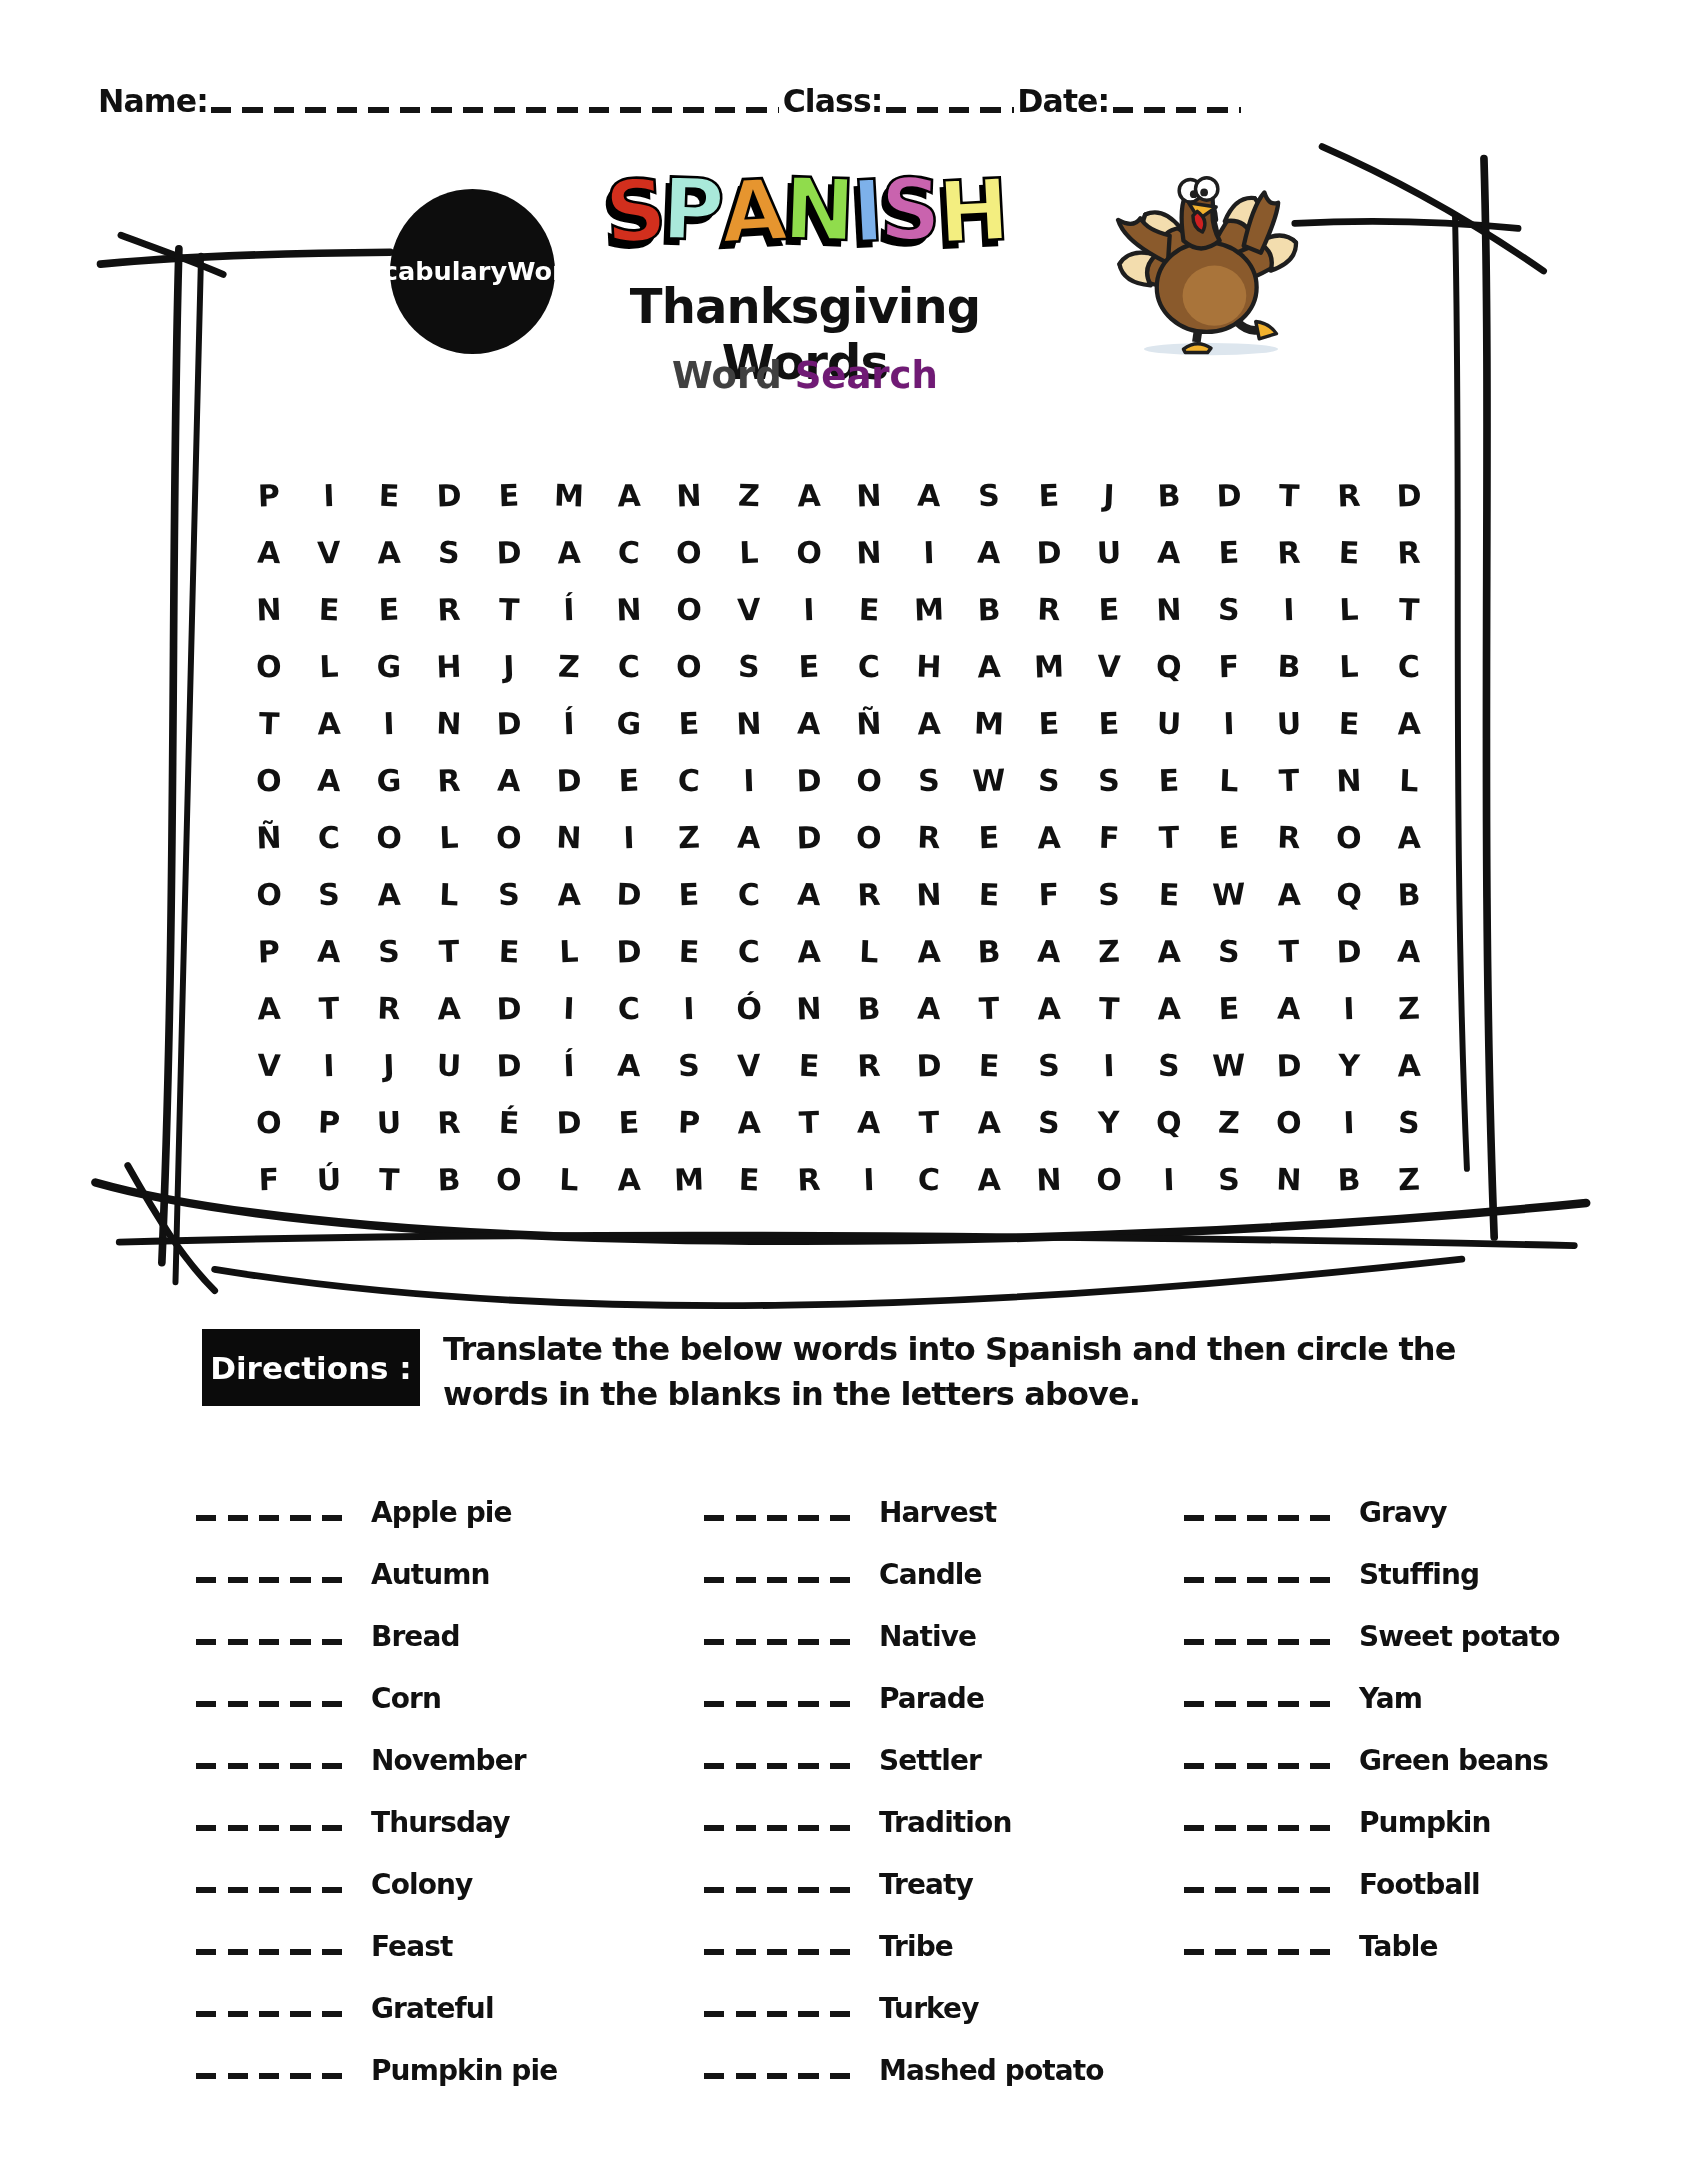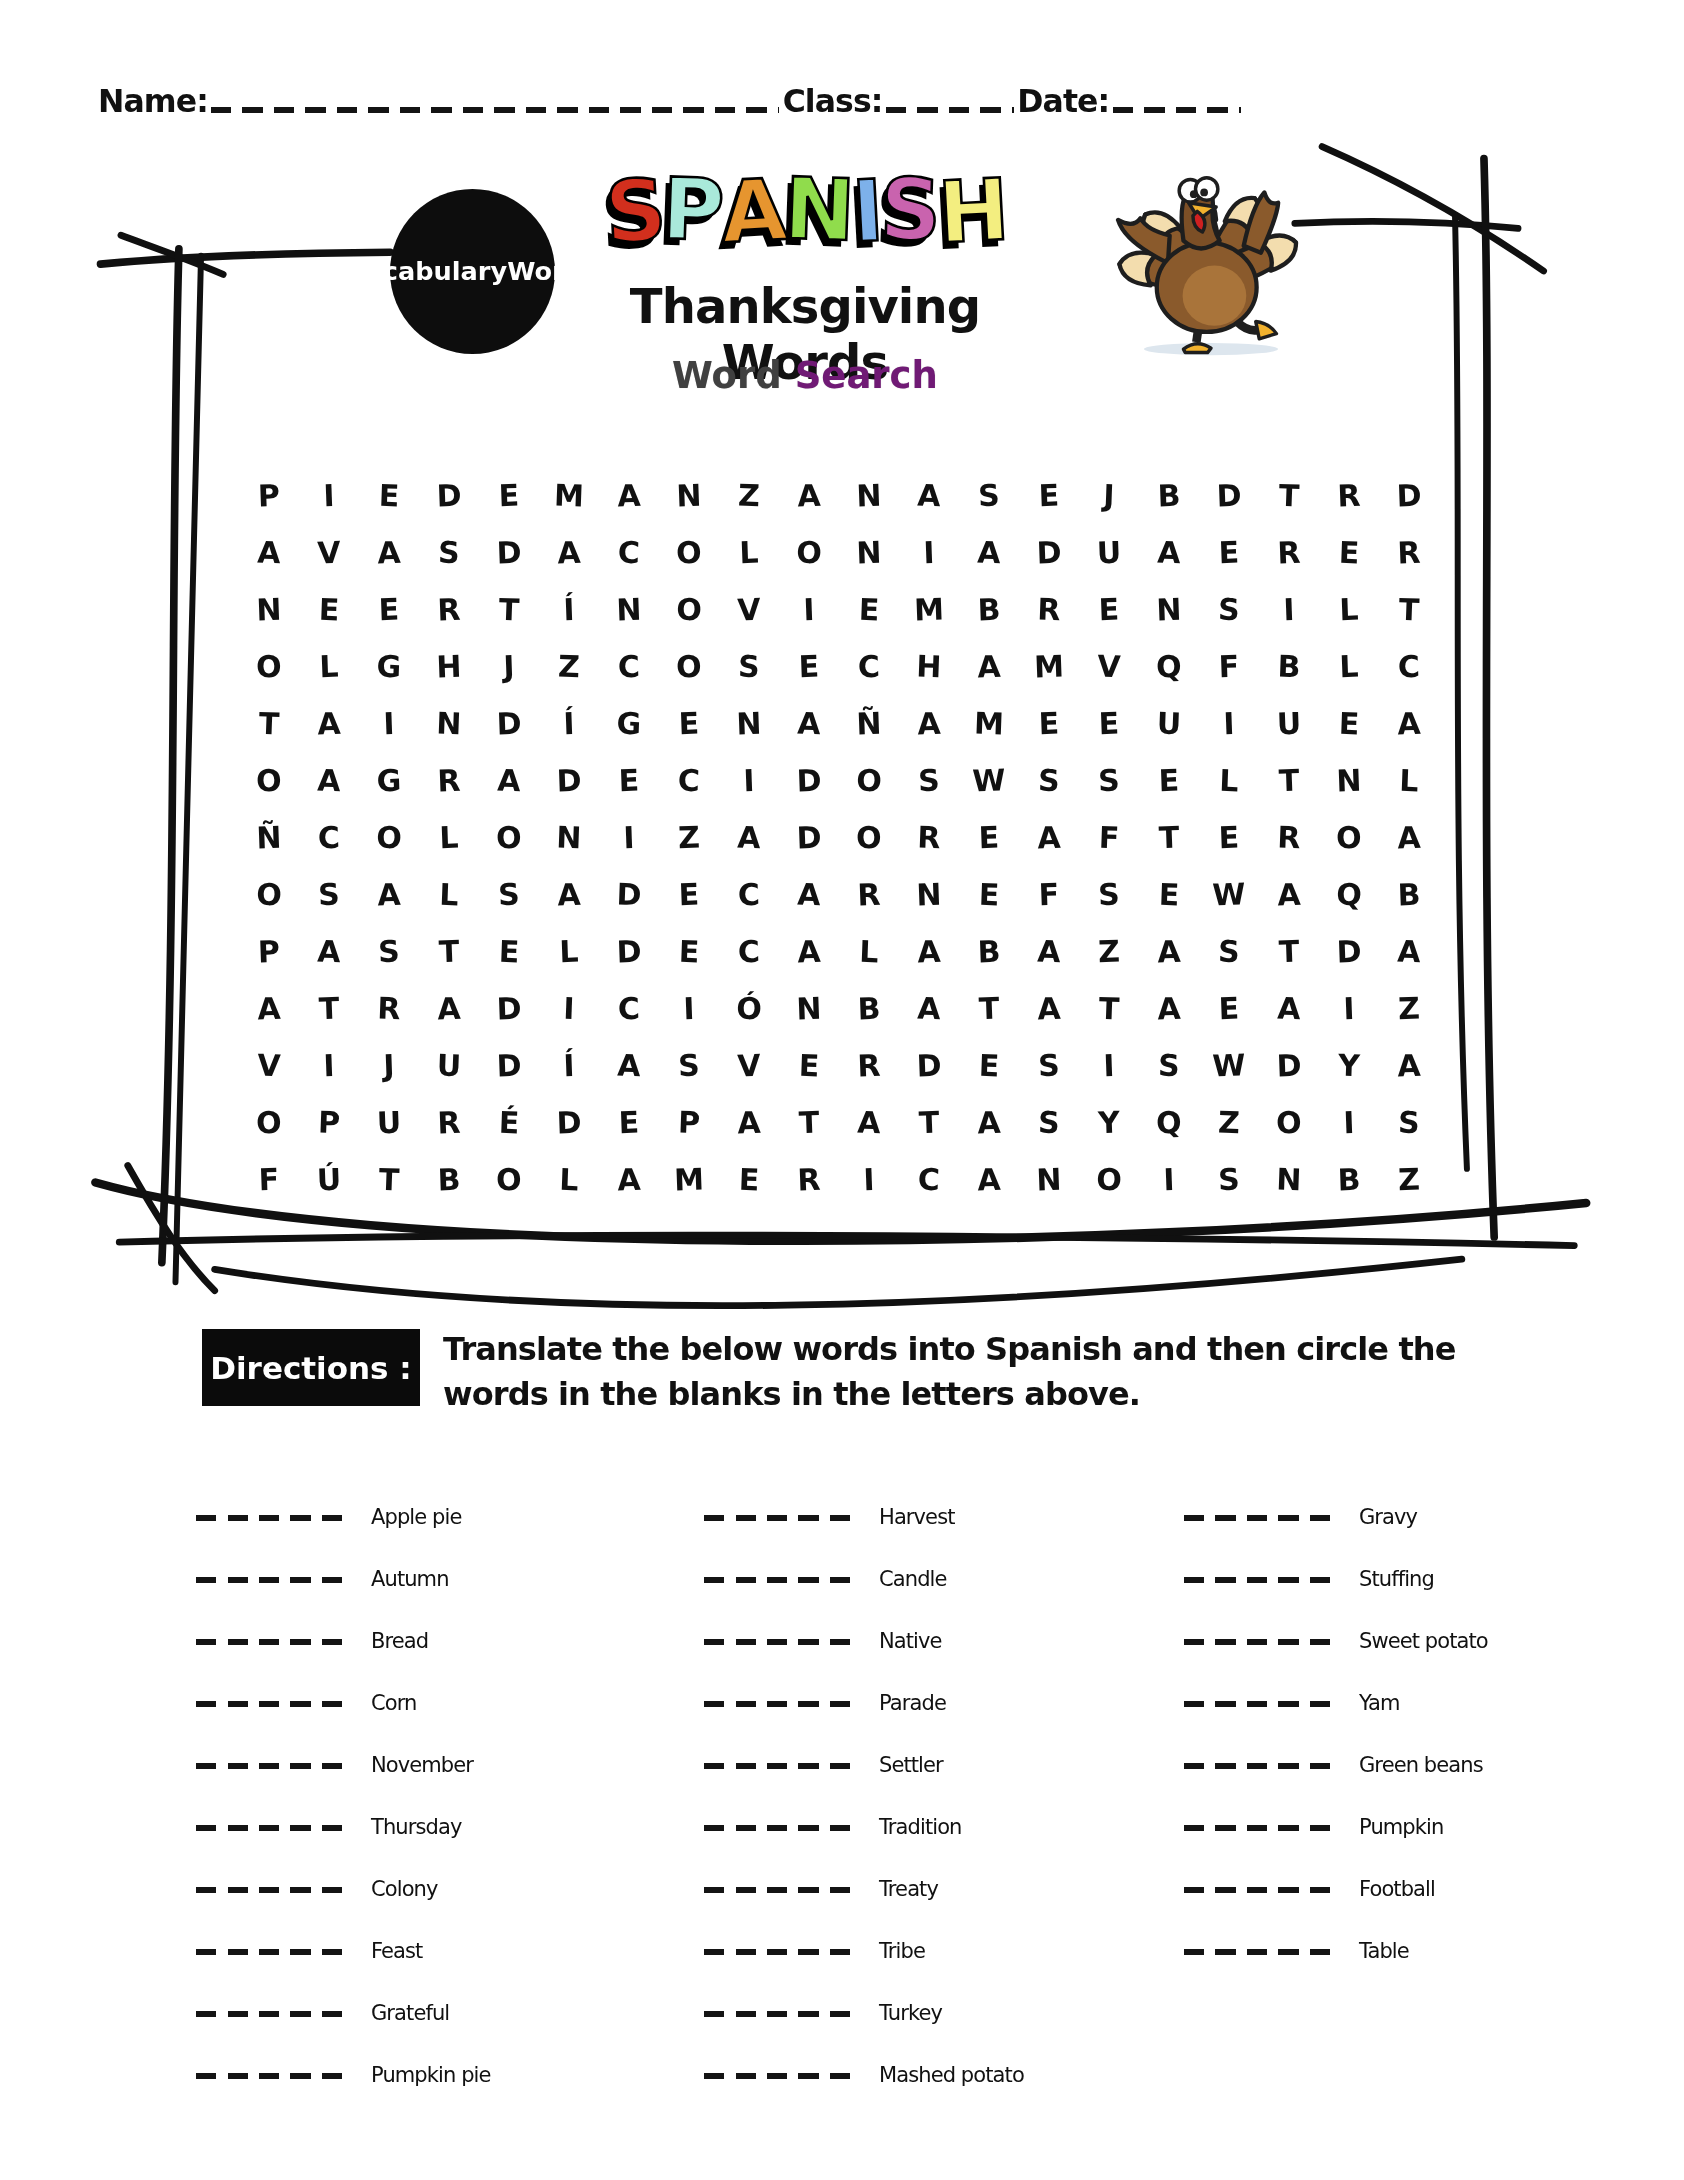--- a/index.html
+++ b/index.html
@@ -70,21 +70,21 @@
   }
   
   .word-col{position:absolute;z-index:2;}
   .word-col .word-item{
     height:62px;display:flex;align-items:flex-end;white-space:nowrap;
   }
   .word-item .blank{
     width:153px;height:6px;margin:0 22px 7.7px 0;
     background:repeating-linear-gradient(90deg,#141414 0 20.4px,transparent 20.4px 31.5px);
   }
-  .word-item .wlabel{font-size:21px;font-weight:400;line-height:1.15;letter-spacing:-0.9px;}
+  .word-item .wlabel{font-size:28px;font-weight:700;line-height:1.15;letter-spacing:-0.9px;}
   #wcol1{left:196px;top:1467px;}
   #wcol2{left:704px;top:1467px;}
   #wcol3{left:1184px;top:1467px;}
   
   .frame{position:absolute;left:0;top:0;z-index:1;pointer-events:none;}
 </style>
 </head>
 <body>
 
 <svg class="frame" width="1685" height="2181" viewBox="0 0 1978 2560">

